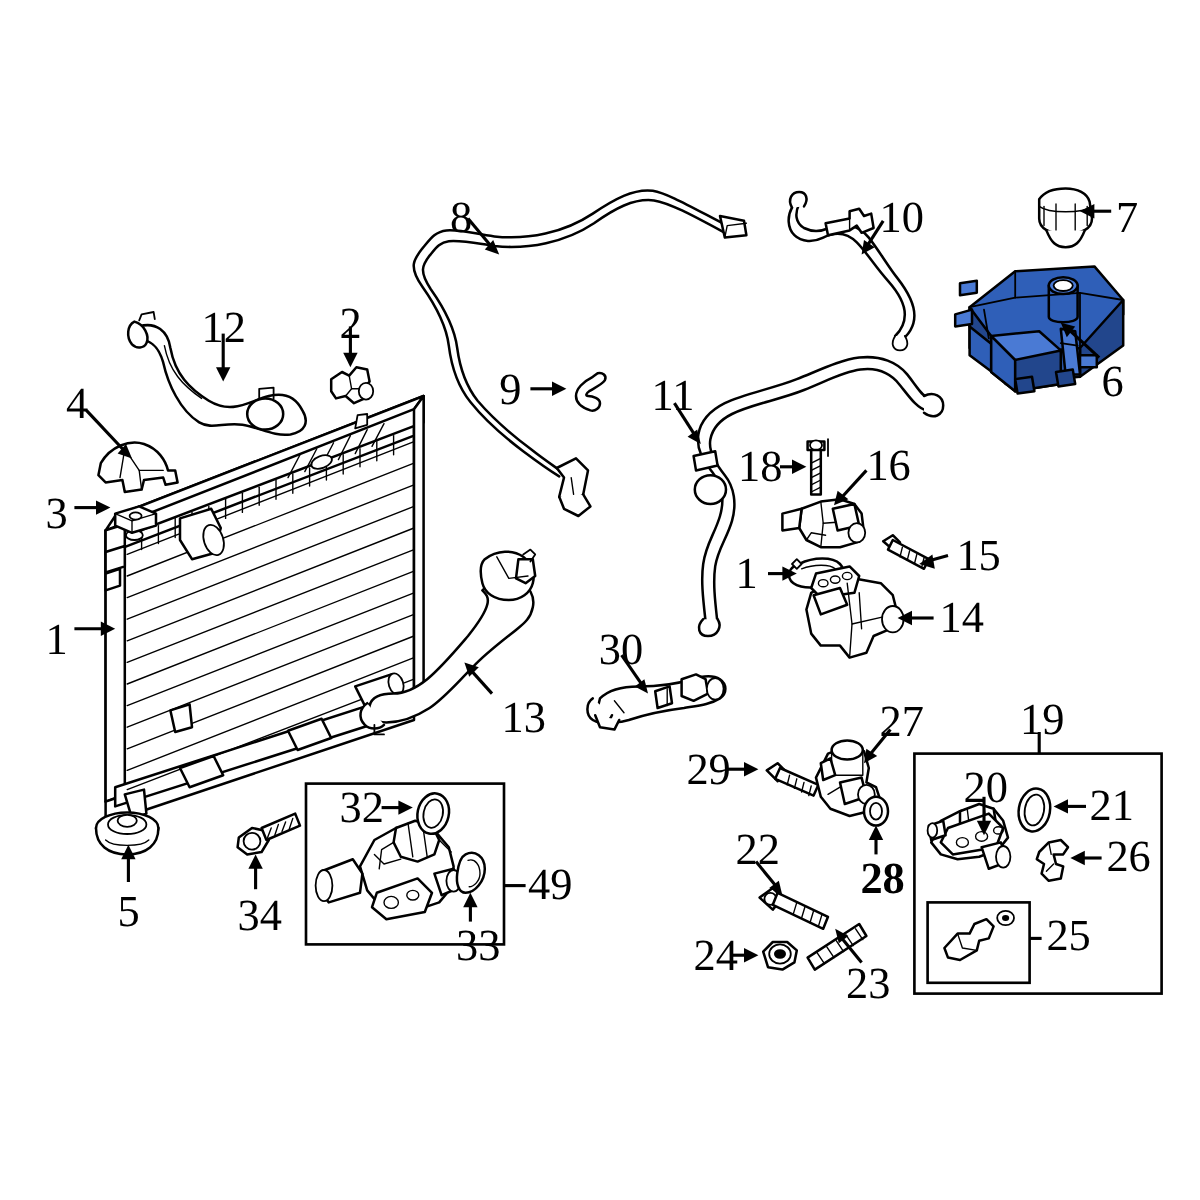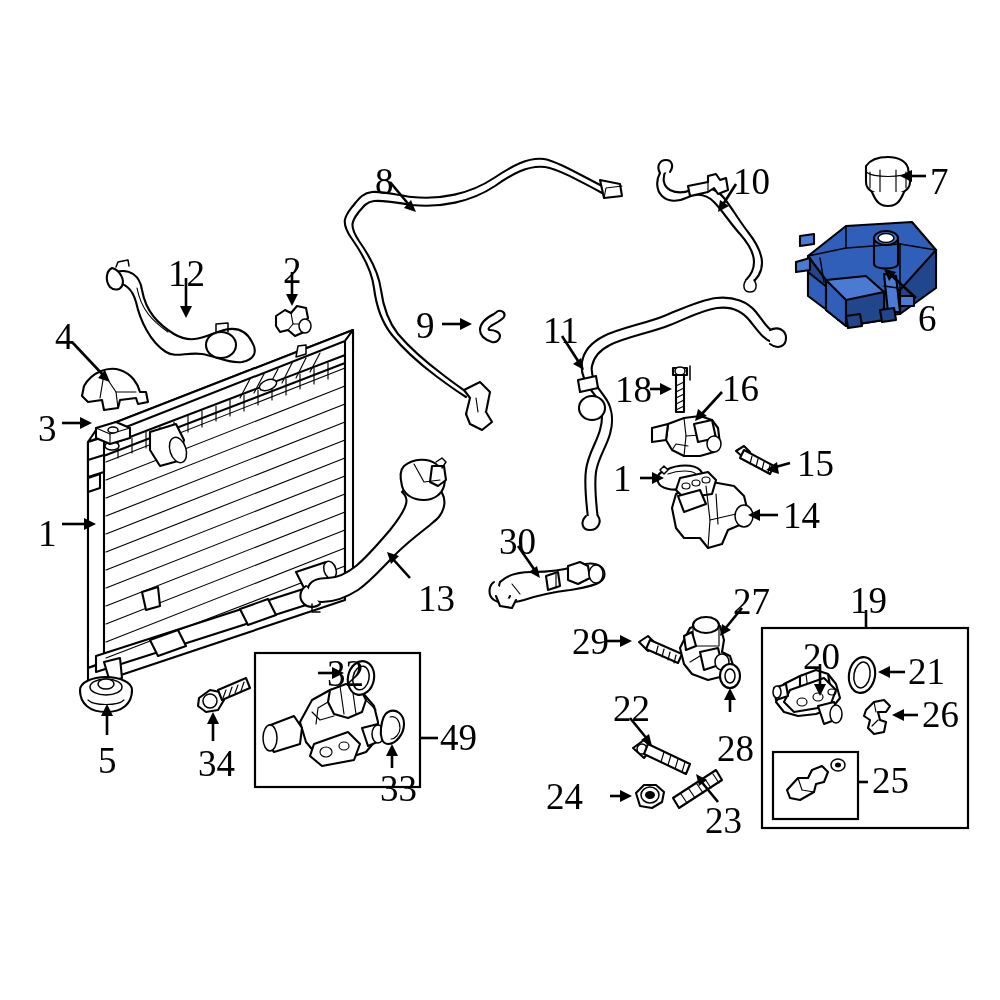--- a/index.html
+++ b/index.html
@@ -714,25 +714,25 @@
   <div class="num" style="left:783px; top:497px;">14</div>
   <div class="num" style="left:797px; top:445px;">15</div>
   <div class="num" style="left:722px; top:370px;">16</div>
   <div class="num" style="left:613px; top:460px;">1</div>
   <div class="num" style="left:615px; top:371px;text-align:right;">18</div>
   <div class="num" style="left:850px; top:582px;text-align:center;">19</div>
   <div class="num" style="left:803px; top:638px;text-align:center;">20</div>
   <div class="num" style="left:908px; top:653px;">21</div>
   <div class="num" style="left:613px; top:690px;">22</div>
   <div class="num" style="left:705px; top:802px;">23</div>
-  <div class="num" style="left:546px; top:778px;">24</div>
+  <div class="num" style="left:578px; top:778px;">24</div>
   <div class="num" style="left:872px; top:762px;">25</div>
   <div class="num" style="left:922px; top:696px;">26</div>
   <div class="num" style="left:733px; top:583px;">27</div>
-  <div class="num" style="left:717px; top:730px;">28</div>
+  <div class="num" style="left:717px; top:714px;font-weight:bold;">28</div>
   <div class="num" style="left:572px; top:623px;">29</div>
   <div class="num" style="left:499px; top:523px;">30</div>
   <div class="num" style="left:440px; top:719px;">49</div>
-  <div class="num" style="left:283px; top:655px;margin-left:44px;">32</div>
+  <div class="num" style="left:283px; top:655px;">32</div>
   <div class="num" style="left:380px; top:770px;">33</div>
   <div class="num" style="left:198px; top:745px;">34</div>
 
 </div>
 
 </body></html>

